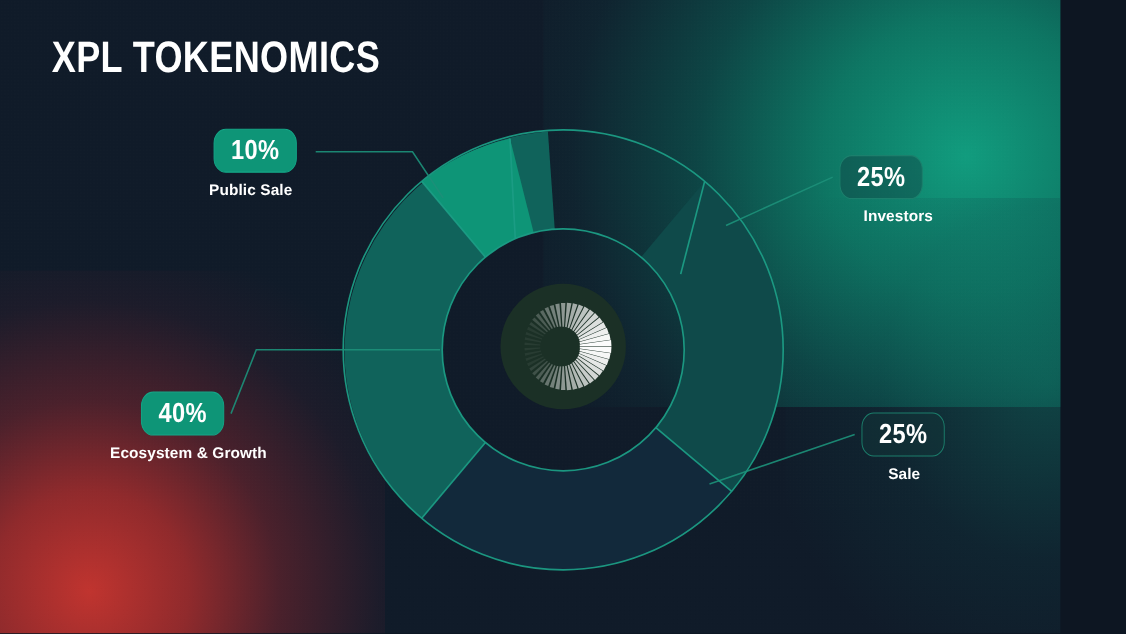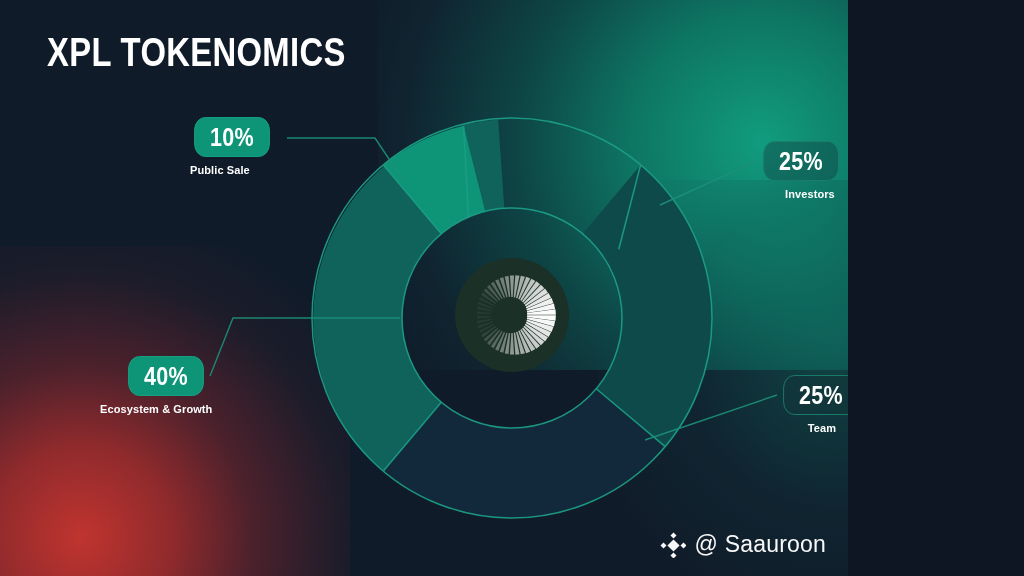--- a/index.html
+++ b/index.html
@@ -6,21 +6,21 @@
 
   html, body {
     width: 1024px;
     height: 576px;
     overflow: hidden;
     background: #0d1622;
   }
 
   #stage {
     position: relative;
-    width: 848px;
+    width: 964px;
     height: 576px;
     background: #101b29;
     overflow: hidden;
     font-family: "Liberation Sans", sans-serif;
   }
 
   
   .glow {
     position: absolute;
     pointer-events: none;
@@ -120,21 +120,21 @@
   .pill-outline {
     background: rgba(17,44,54,0.35);
     border: 1.6px solid #1c7f6c;
   }
   .pill-dim {
     background: rgba(18,52,56,0.55);
     border: 1.6px solid #1c7f6c;
   }
   .cap {
     margin-top: 7px;
-    font-size: 11px;
+    font-size: 14px;
     font-weight: 700;
     color: #ffffff;
     letter-spacing: 0.1px;
   }
   .cap-center { text-align: center; }
 
   
   #co-public   { left: 188px; top: 117px; }
   #co-public .cap { margin-left: 2px; }
   #co-invest   { left: 757px; top: 141px; }
@@ -278,29 +278,17 @@
     <div class="cap">Investors</div>
   </div>
 
   <div class="callout" id="co-eco">
     <div class="pill pill-solid">40%</div>
     <div class="cap">Ecosystem &amp; Growth</div>
   </div>
 
   <div class="callout" id="co-team">
     <div class="pill pill-dim">25%</div>
-    <div class="cap cap-center">Team</div>
-  </div>
-
-  <div id="watermark">
-    <svg width="26" height="26" viewBox="0 0 26 26">
-      <g fill="#ffffff">
-        <rect x="9.2" y="9.2" width="8.6" height="8.6" transform="rotate(45 13.5 13.5)"></rect>
-        <rect x="1.4" y="11.4" width="4.2" height="4.2" transform="rotate(45 3.5 13.5)"></rect>
-        <rect x="21.4" y="11.4" width="4.2" height="4.2" transform="rotate(45 23.5 13.5)"></rect>
-        <rect x="11.4" y="1.4" width="4.2" height="4.2" transform="rotate(45 13.5 3.5)"></rect>
-        <rect x="11.4" y="21.4" width="4.2" height="4.2" transform="rotate(45 13.5 23.5)"></rect>
-      </g>
-    </svg>
-    <span class="wm-text">@ Saauroon</span>
-  </div>
+    <div class="cap cap-center">Sale</div>
+  </div>
+
 
 </div>
 
 </body></html>

